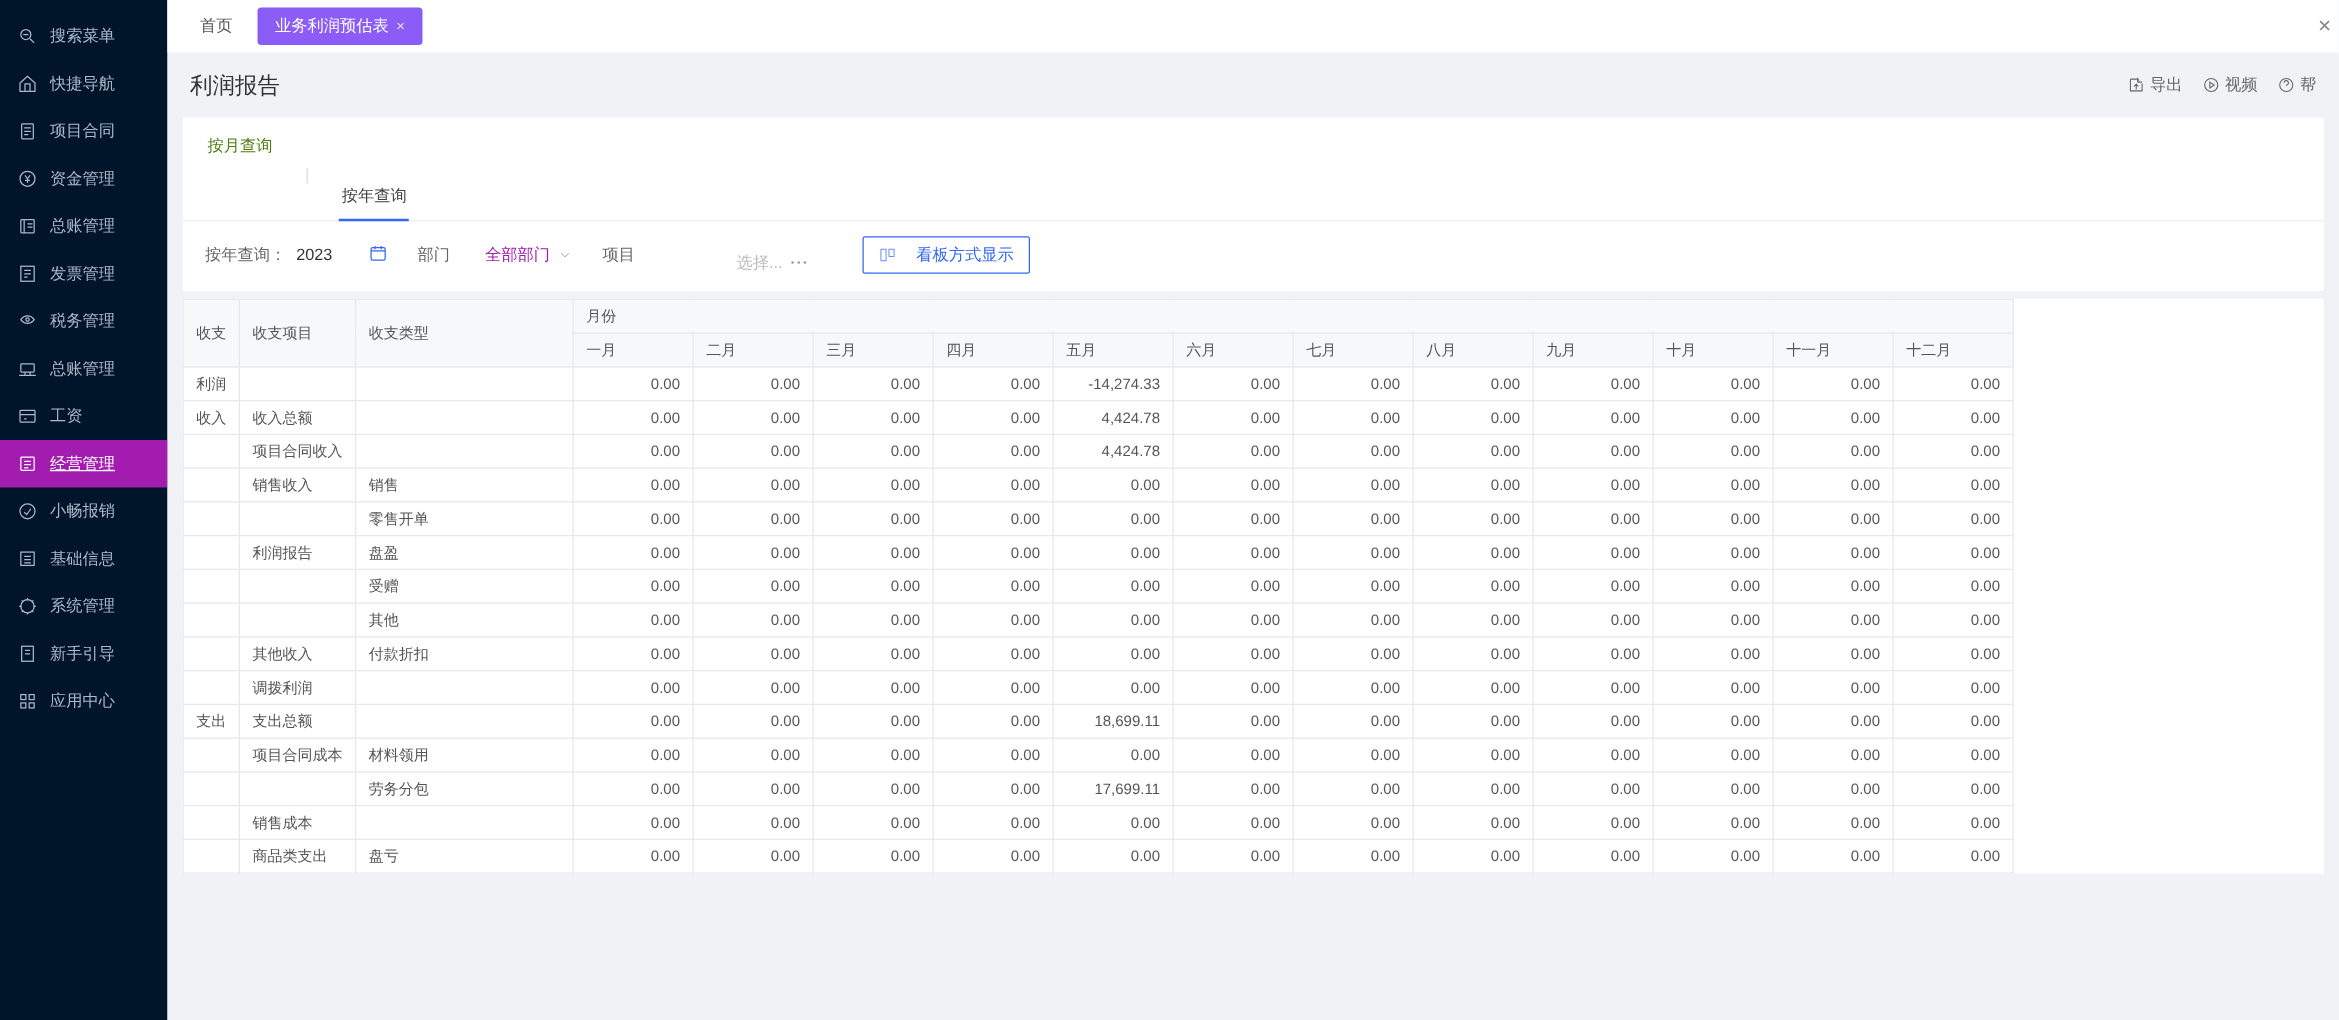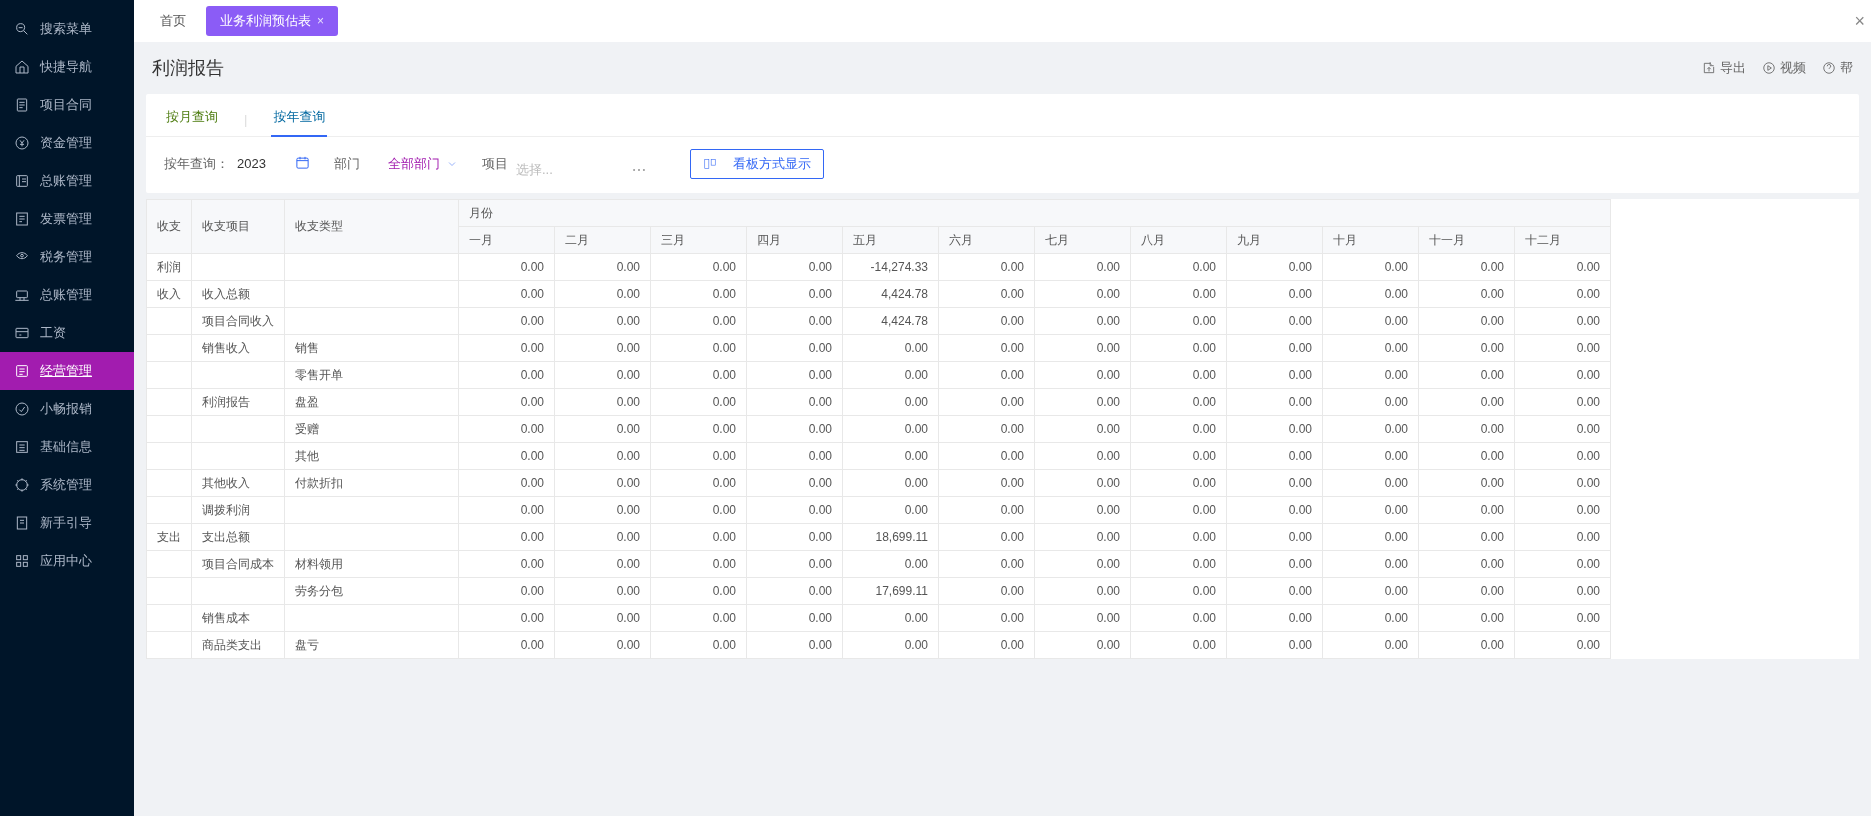--- a/index.html
+++ b/index.html
@@ -29,35 +29,35 @@
 .title-actions { display:flex; gap:16px; color:#666; font-size:13px; }
 .title-actions .act { display:flex; align-items:center; gap:4px; cursor:pointer; }
 .title-actions svg { width:14px; height:14px; stroke:#666; fill:none; stroke-width:1.5; }
 
 
 .card { background:#fff; margin:0 12px; border-radius:2px; flex:0 0 auto; }
 
 
 .subtabs { display:flex; padding:8px 18px 0; border-bottom:1px solid #eee; gap:24px; }
 .subtab { padding:6px 2px 10px; cursor:pointer; color:#4d7c0f; position:relative; }
-.subtab.active { color:#0369a1; }
+.subtab.active { color:#404040;margin-top:40px; }
 .subtab.active::after { content:""; position:absolute; left:0; right:0; bottom:-1px; height:2px; background:#3367f5; }
 .subtab-sep { color:#ddd; align-self:center; }
 
 
 .filters { display:flex; align-items:center; gap:24px; padding:12px 18px 14px; }
 .fgroup { display:flex; align-items:center; gap:8px; }
 .flabel { color:#666; }
 .finput { border:none; border-bottom:1px solid transparent; background:transparent; font-size:13px; color:#333; width:60px; }
 .year-input{ width:50px; }
 .cal-btn{ color:#3367f5; cursor:pointer;}
 .sel { display:flex; align-items:center; gap:6px; color:#bbb; cursor:pointer; min-width:90px; justify-content:space-between; }
 .sel .txt { color:#a21caf;margin-left:20px; }
 .sel svg { width:12px; height:12px; stroke:#3367f5; fill:none; }
-.proj { display:flex; align-items:center; gap:6px; color:#bbb; cursor:pointer; min-width:130px; justify-content:space-between;margin-top:12px;}
+.proj { display:flex; align-items:center; gap:6px; color:#bbb; cursor:pointer; min-width:130px; justify-content:flex-end;margin-top:12px;}
 .proj svg { width:14px; height:4px; fill:#999; }
 .kanban { margin-left:20px; display:flex; align-items:center; gap:16px; border:1px solid #3367f5; color:#3367f5; padding:5px 12px; border-radius:2px; cursor:pointer; background:#fff; font-size:13px;}
 .kanban svg { width:14px; height:14px; stroke:#3367f5; fill:none; }
 
 
 .table-wrap { margin:6px 12px 0; background:#fff; overflow-x:auto; overflow-y:hidden; }
 table { border-collapse:collapse; table-layout:fixed; }
 th,td { border:1px solid #e8e8e8; padding:0 10px; height:27px; font-size:12px; white-space:nowrap; background:#fff;}
 th { background:#f7f8fa; font-weight:normal; color:#555; text-align:left; }
 td.num { text-align:right; color:#555; }

